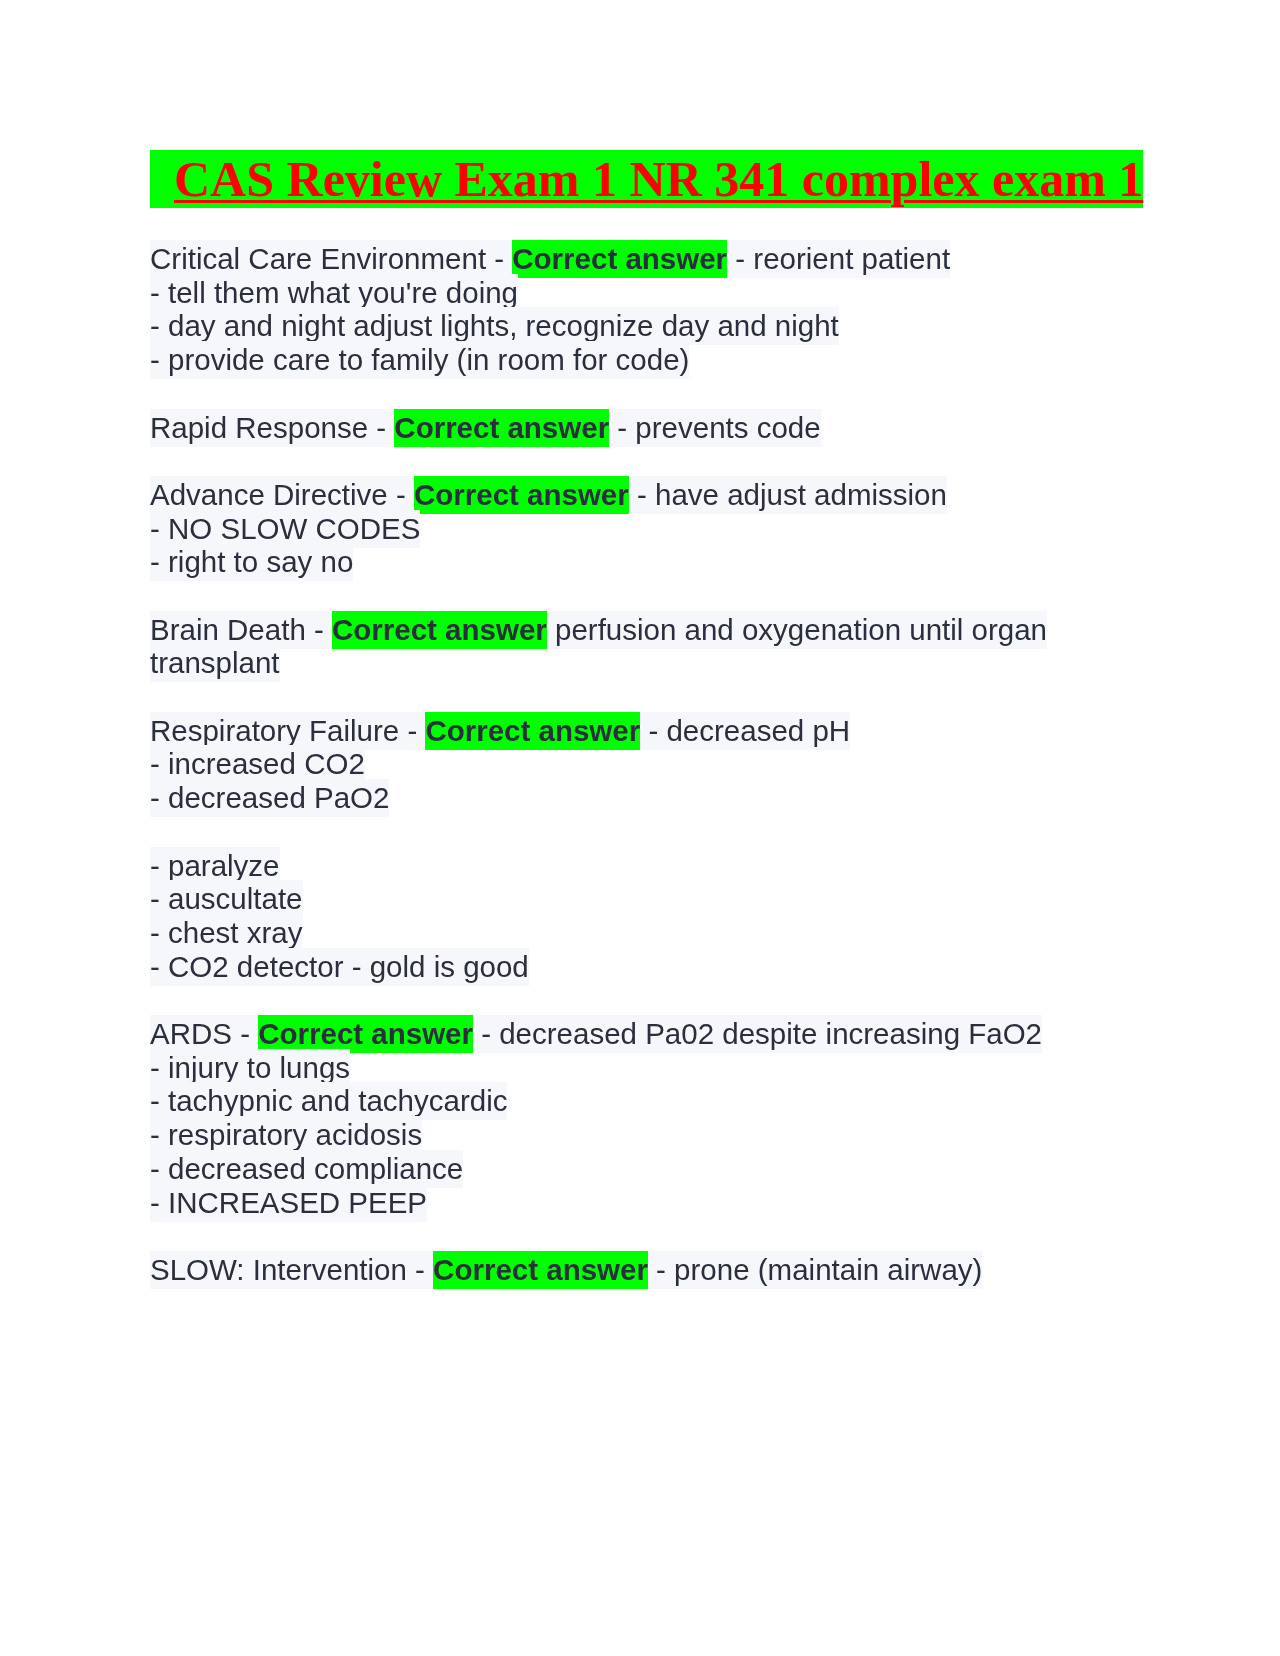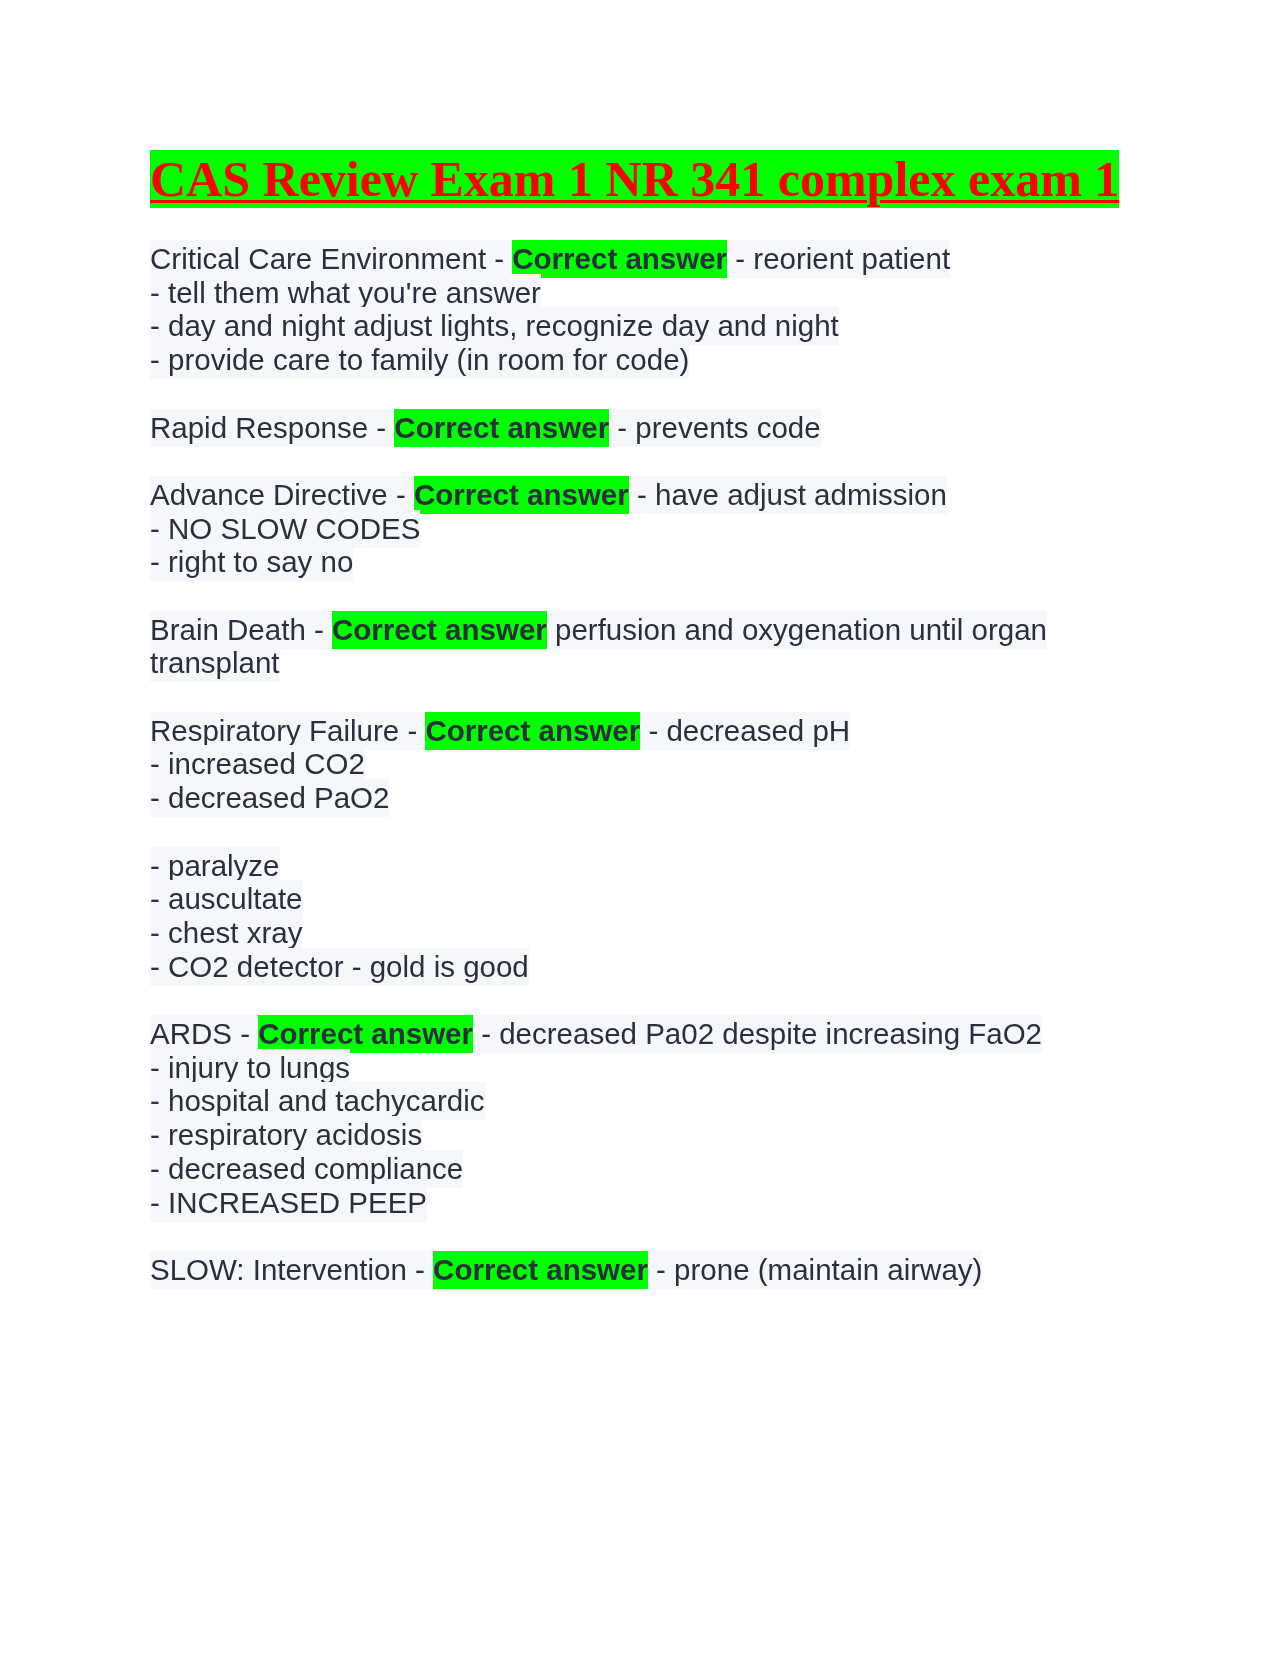--- a/index.html
+++ b/index.html
@@ -12,20 +12,21 @@
     font-size: 50px;
     color: #ff0000;
     background: #00ff00;
     text-decoration: underline;
     text-decoration-thickness: 3px;
     text-underline-offset: 4px;
     display: inline-block;
     line-height: 58px;
     height: 58px;
     letter-spacing: 0;
+    padding-left: 24px;
   }
   .content { margin-top: 34px; }
   .block { margin-bottom: 33.7px; }
   .line {
     font-family: "Liberation Sans", sans-serif;
     font-size: 29.5px;
     line-height: 33.7px;
     color: #2b2f3d;
     width: 900px;
   }
@@ -47,21 +48,21 @@
 
 <div class="page">
   <div class="title-wrap">
     <span class="title">CAS Review Exam 1 NR 341 complex exam 1</span>
   </div>
 
   <div class="content">
 
     <div class="block">
       <div class="line"><span class="line-text"><span>Critical Care Environment - </span><span class="answer-tag">Correct answer</span><span> - reorient patient</span></span></div>
-      <div class="line"><span class="line-text">- tell them what you're answer</span></div>
+      <div class="line"><span class="line-text">- tell them what you're doing</span></div>
       <div class="line"><span class="line-text">- day and night adjust lights, recognize day and night</span></div>
       <div class="line"><span class="line-text">- provide care to family (in room for code)</span></div>
     </div>
 
     <div class="block">
       <div class="line"><span class="line-text"><span>Rapid Response - </span><span class="answer-tag">Correct answer</span><span> - prevents code</span></span></div>
     </div>
 
     <div class="block">
       <div class="line"><span class="line-text"><span>Advance Directive - </span><span class="answer-tag">Correct answer</span><span> - have adjust admission</span></span></div>
@@ -83,21 +84,21 @@
     <div class="block">
       <div class="line"><span class="line-text">- paralyze</span></div>
       <div class="line"><span class="line-text">- auscultate</span></div>
       <div class="line"><span class="line-text">- chest xray</span></div>
       <div class="line"><span class="line-text">- CO2 detector - gold is good</span></div>
     </div>
 
     <div class="block">
       <div class="line"><span class="line-text"><span>ARDS - </span><span class="answer-tag">Correct answer</span><span> - decreased Pa02 despite increasing FaO2</span></span></div>
       <div class="line"><span class="line-text">- injury to lungs</span></div>
-      <div class="line"><span class="line-text">- hospital and tachycardic</span></div>
+      <div class="line"><span class="line-text">- tachypnic and tachycardic</span></div>
       <div class="line"><span class="line-text">- respiratory acidosis</span></div>
       <div class="line"><span class="line-text">- decreased compliance</span></div>
       <div class="line"><span class="line-text">- INCREASED PEEP</span></div>
     </div>
 
     <div class="block">
       <div class="line"><span class="line-text"><span>SLOW: Intervention - </span><span class="answer-tag">Correct answer</span><span> - prone (maintain airway)</span></span></div>
     </div>
 
   </div>

